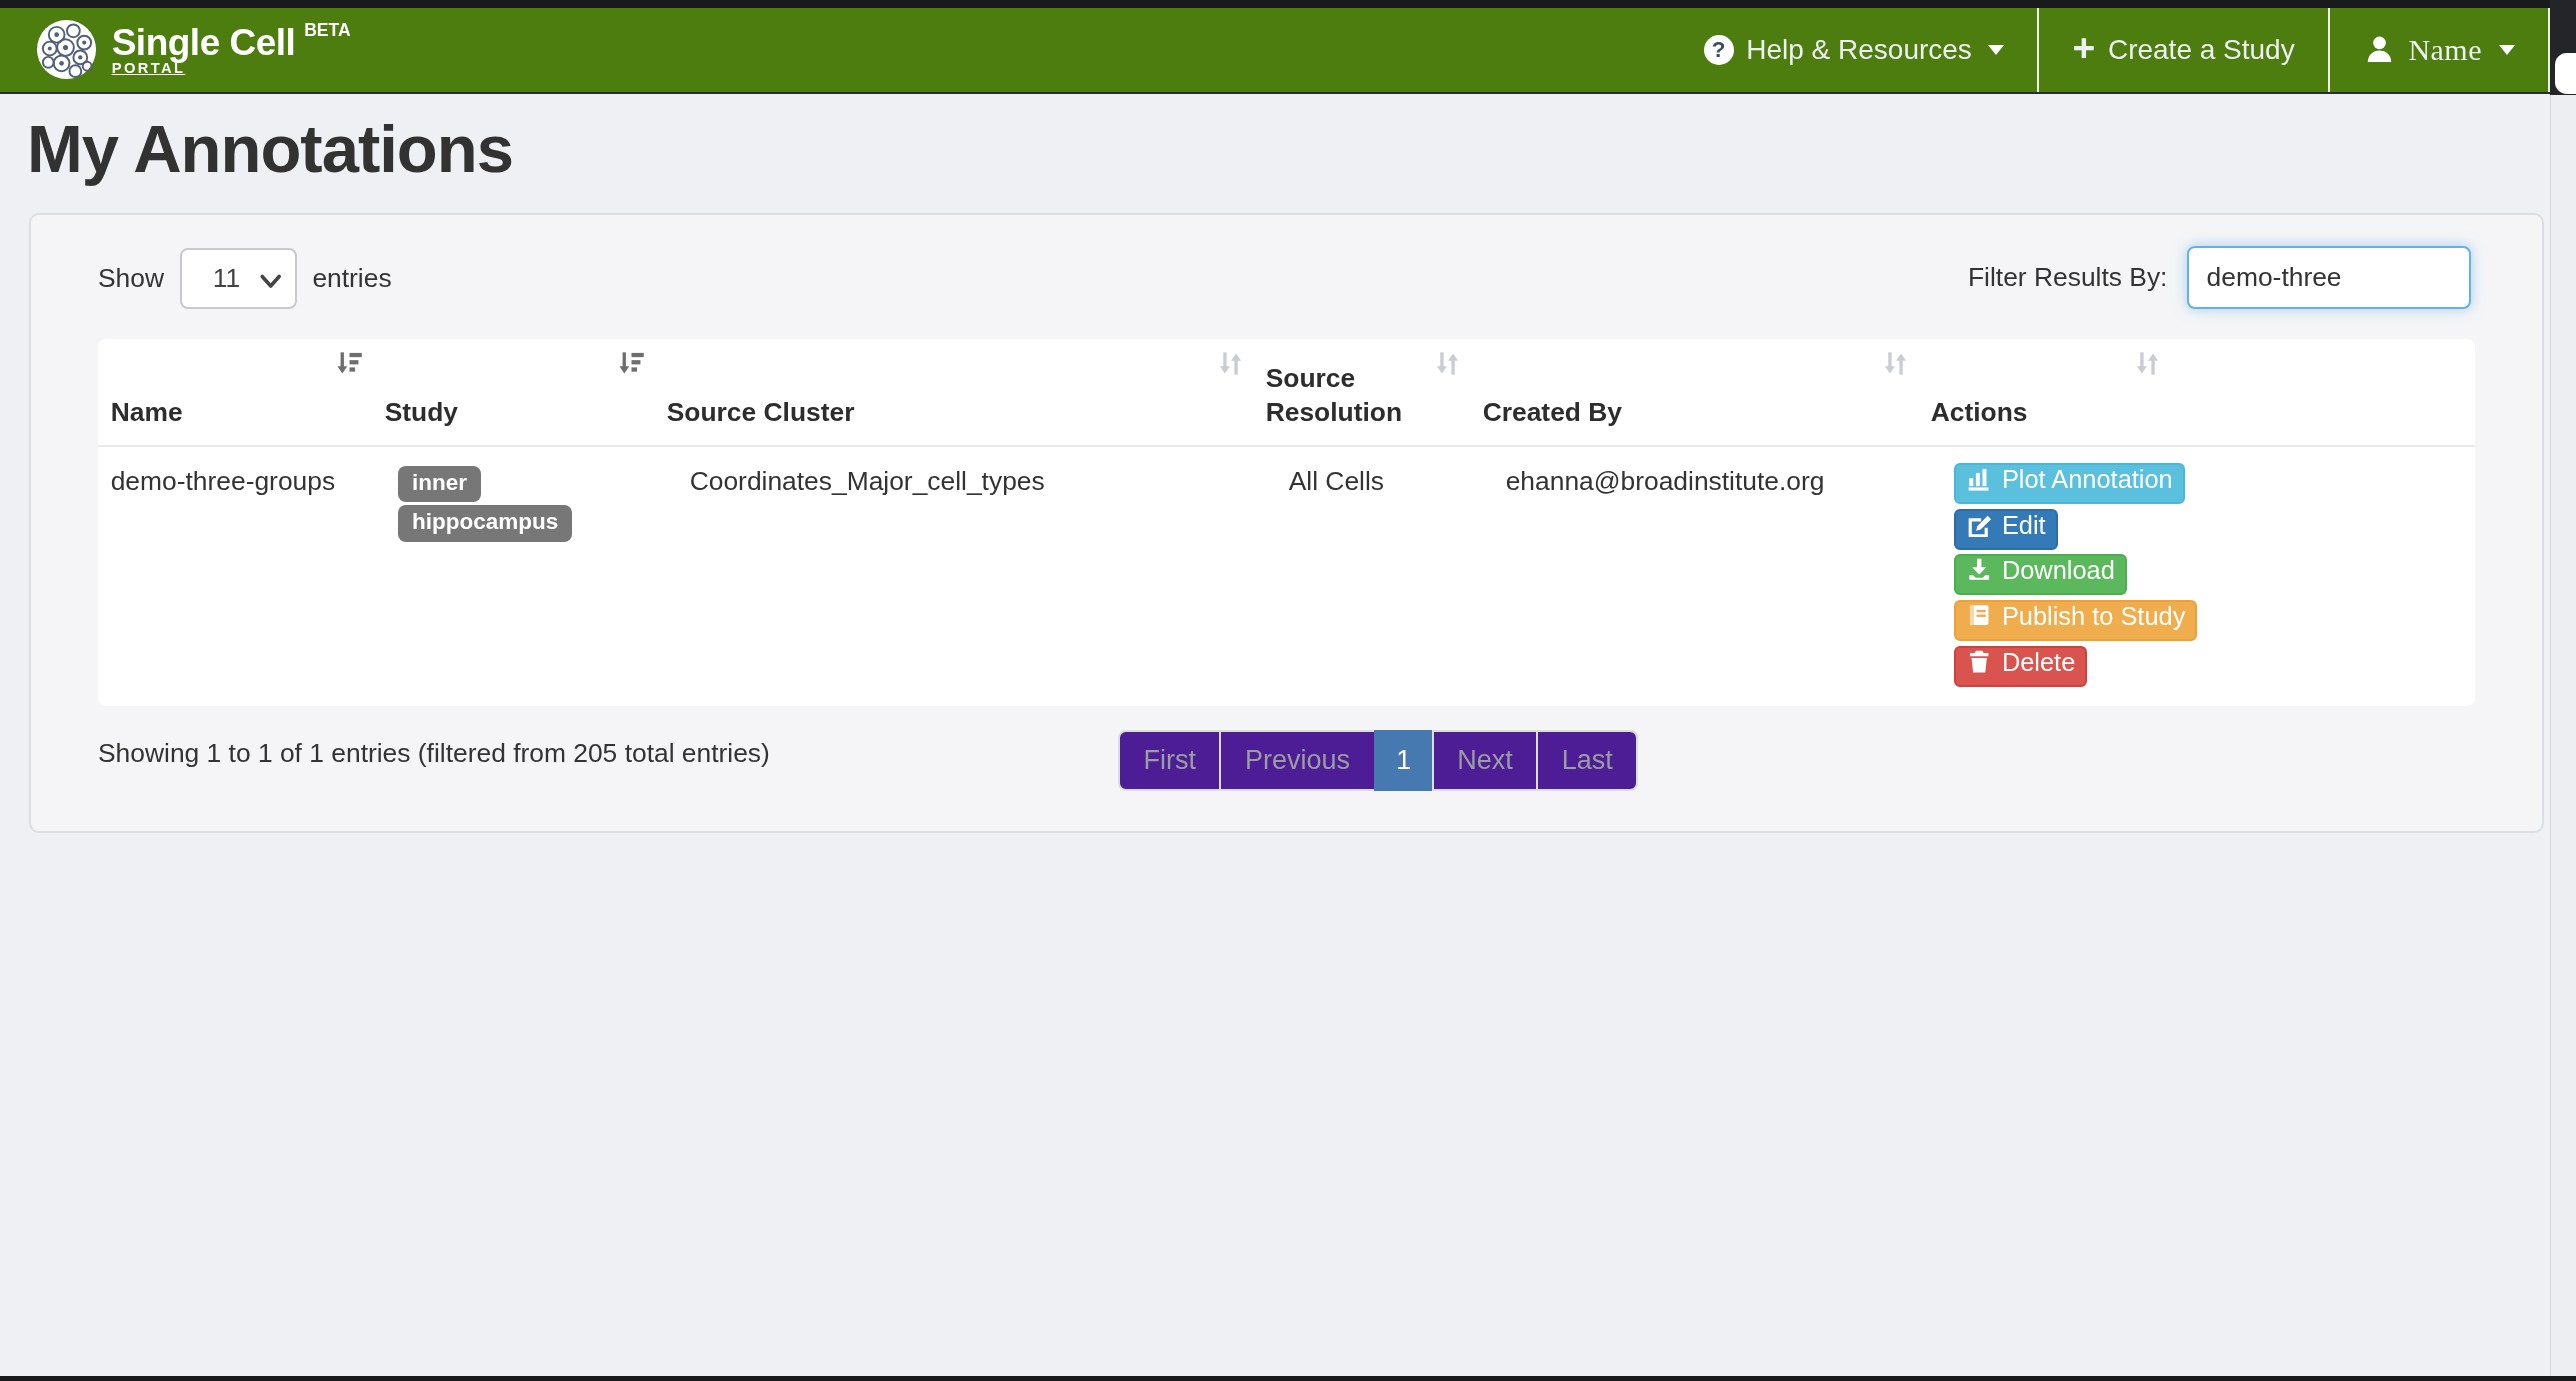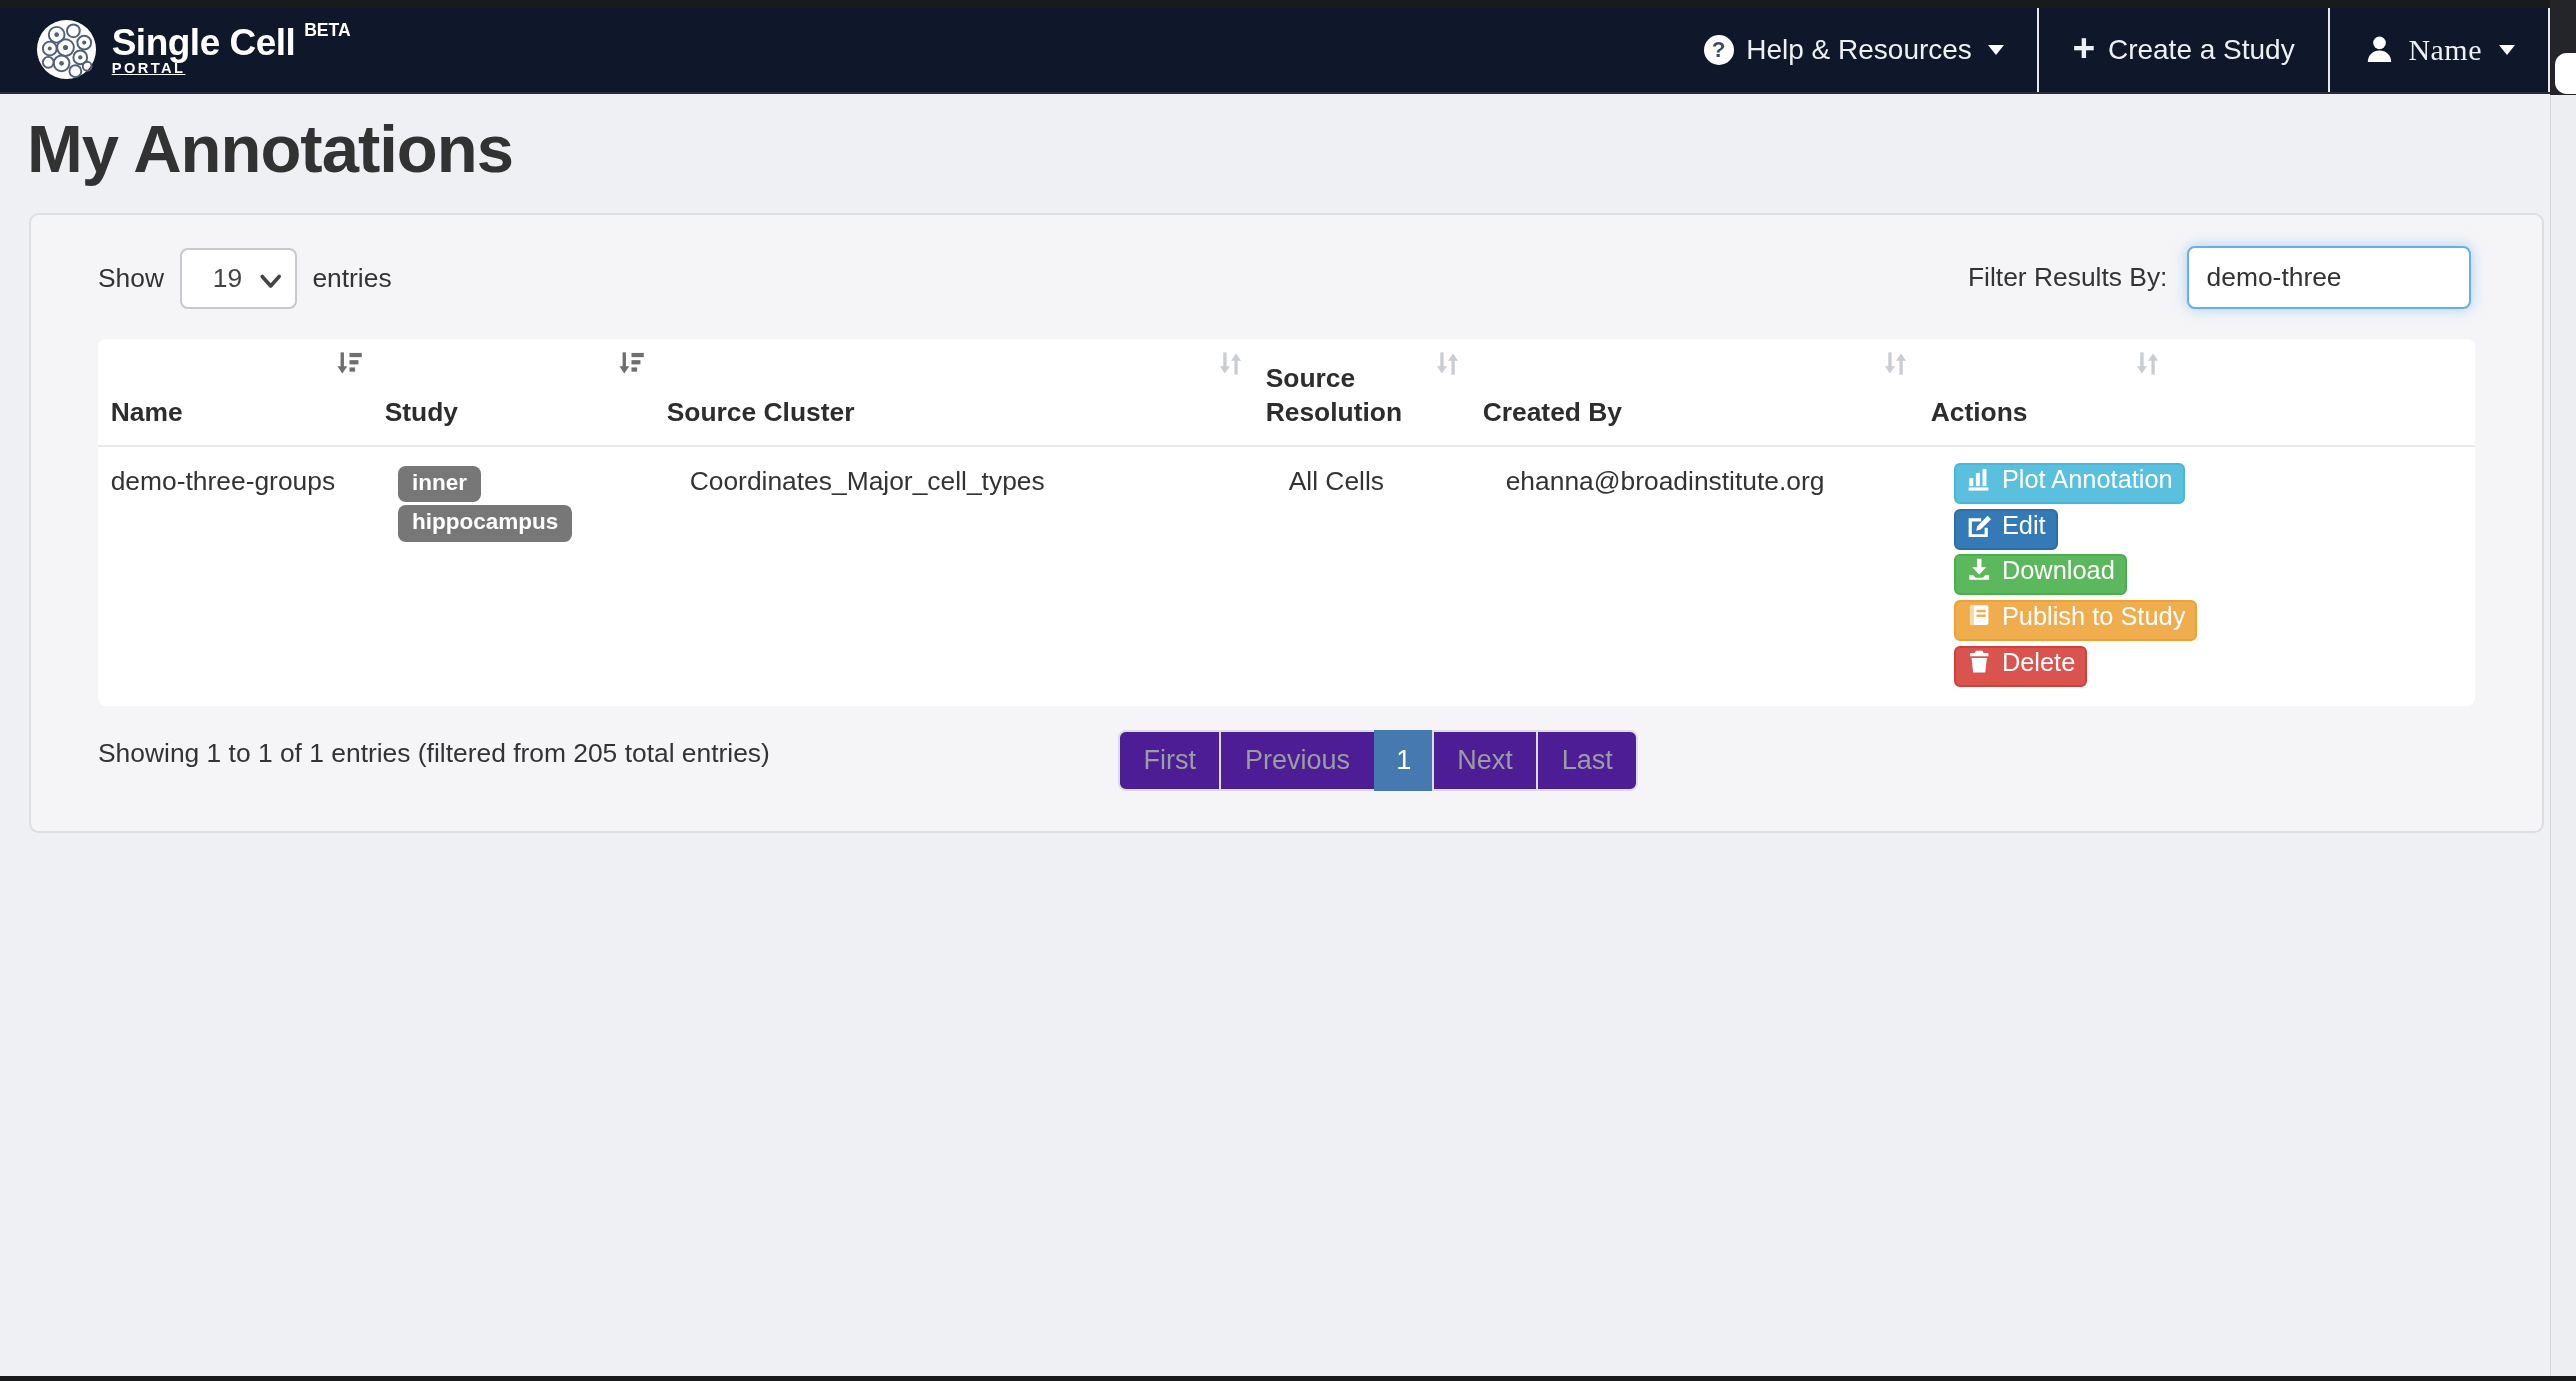--- a/index.html
+++ b/index.html
@@ -11,21 +11,21 @@
     color:#333;
   }
 
   
   .top-strip { position:absolute; left:0; top:0; width:100%; height:7.8px; background:#191a1c; z-index:30; }
   .bottom-strip { position:absolute; left:0; bottom:0; width:100%; height:5.9px; background:#191a1c; z-index:50; }
 
   
   .navbar {
     position:absolute; left:0; top:7.8px; width:100%; height:86px;
-    background:#0f172a; border-bottom:2.9px solid #272e3a;
+    background:#4d7c0f; border-bottom:2.9px solid #272e3a;
     display:flex; align-items:center; justify-content:space-between; z-index:10;
   }
   .brand { display:flex; align-items:center; gap:13.7px; margin-left:35px; height:100%; }
   .logo-svg { width:63px; height:63px; }
   .brand-text { color:#fff; line-height:1; }
   .brand-line { display:flex; align-items:flex-start; }
   .brand-title { font-size:37px; font-weight:700; letter-spacing:-0.5px; }
   .brand-beta { font-size:17.6px; font-weight:700; margin-left:8.8px; position:relative; top:-2px; }
   .brand-sub { font-size:14.7px; font-weight:700; letter-spacing:2.4px; margin-top:0;text-decoration:underline; }
 
@@ -186,21 +186,21 @@
   <div class="gutter-thumb"></div>
 </div>
 
 <h1 class="page-title">My Annotations</h1>
 
 <div class="panel">
 
   <div class="show-group">
     <span>Show</span>
     <div class="select-box">
-      <span class="select-value">19</span>
+      <span class="select-value">11</span>
       <svg class="chevron-svg" viewBox="0 0 24 24">
         <path d="M4 8 l8 9 8-9" fill="none" stroke="#444" stroke-width="3.4" stroke-linecap="round" stroke-linejoin="round"></path>
       </svg>
     </div>
     <span>entries</span>
   </div>
 
   <div class="filter-group">
     <span class="filter-label">Filter Results By:</span>
     <input class="filter-input" type="text" value="demo-three" style="">

